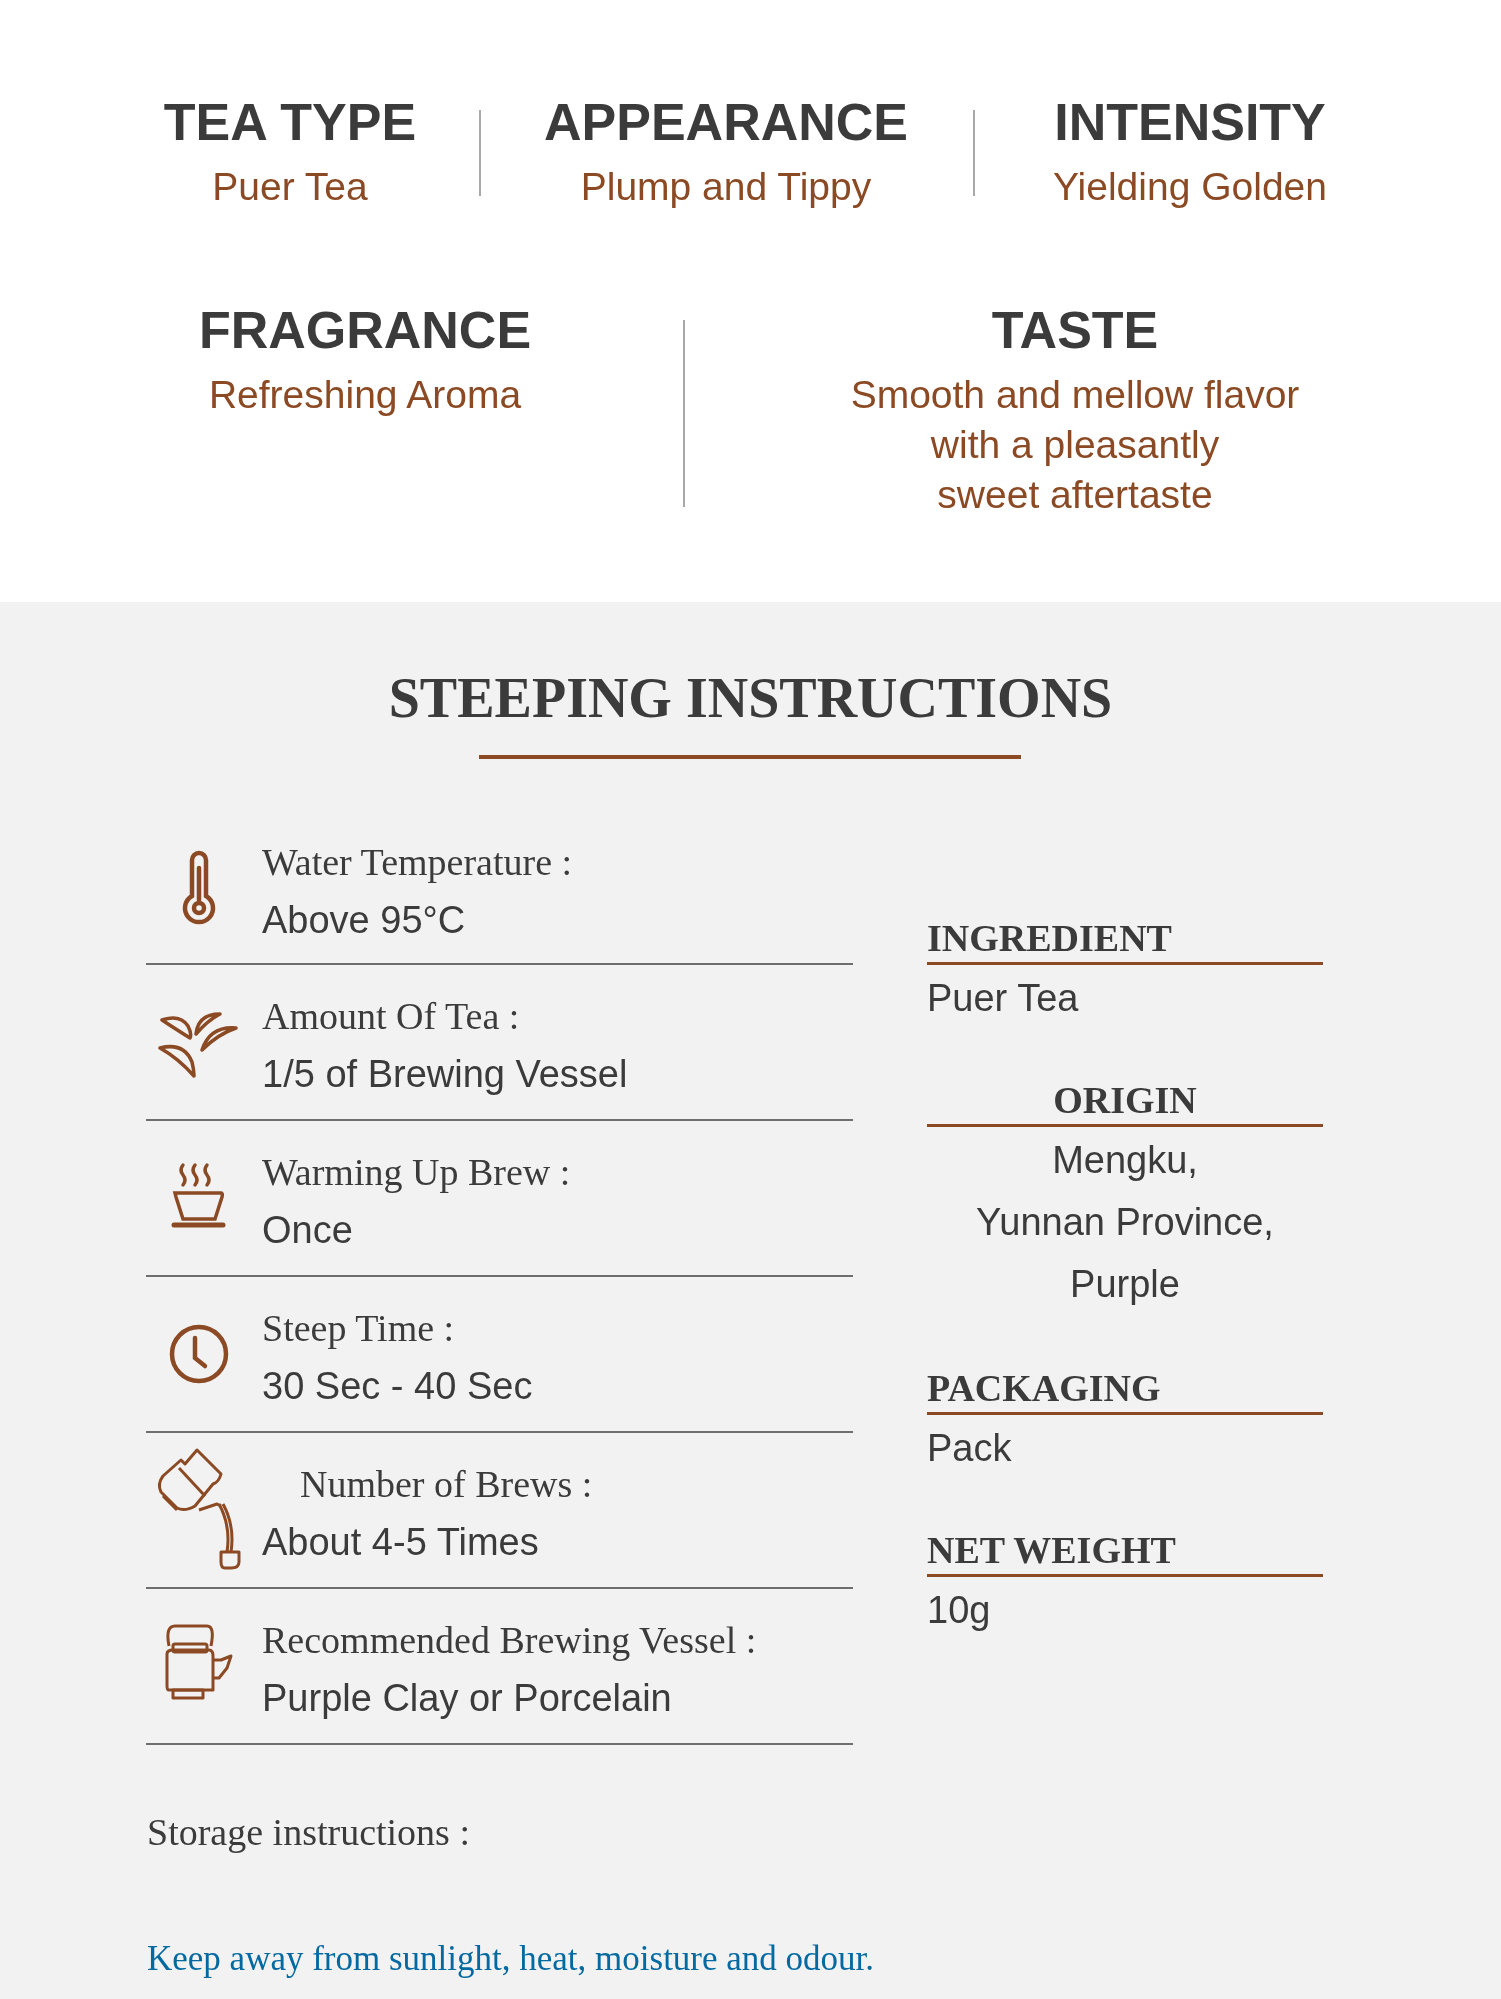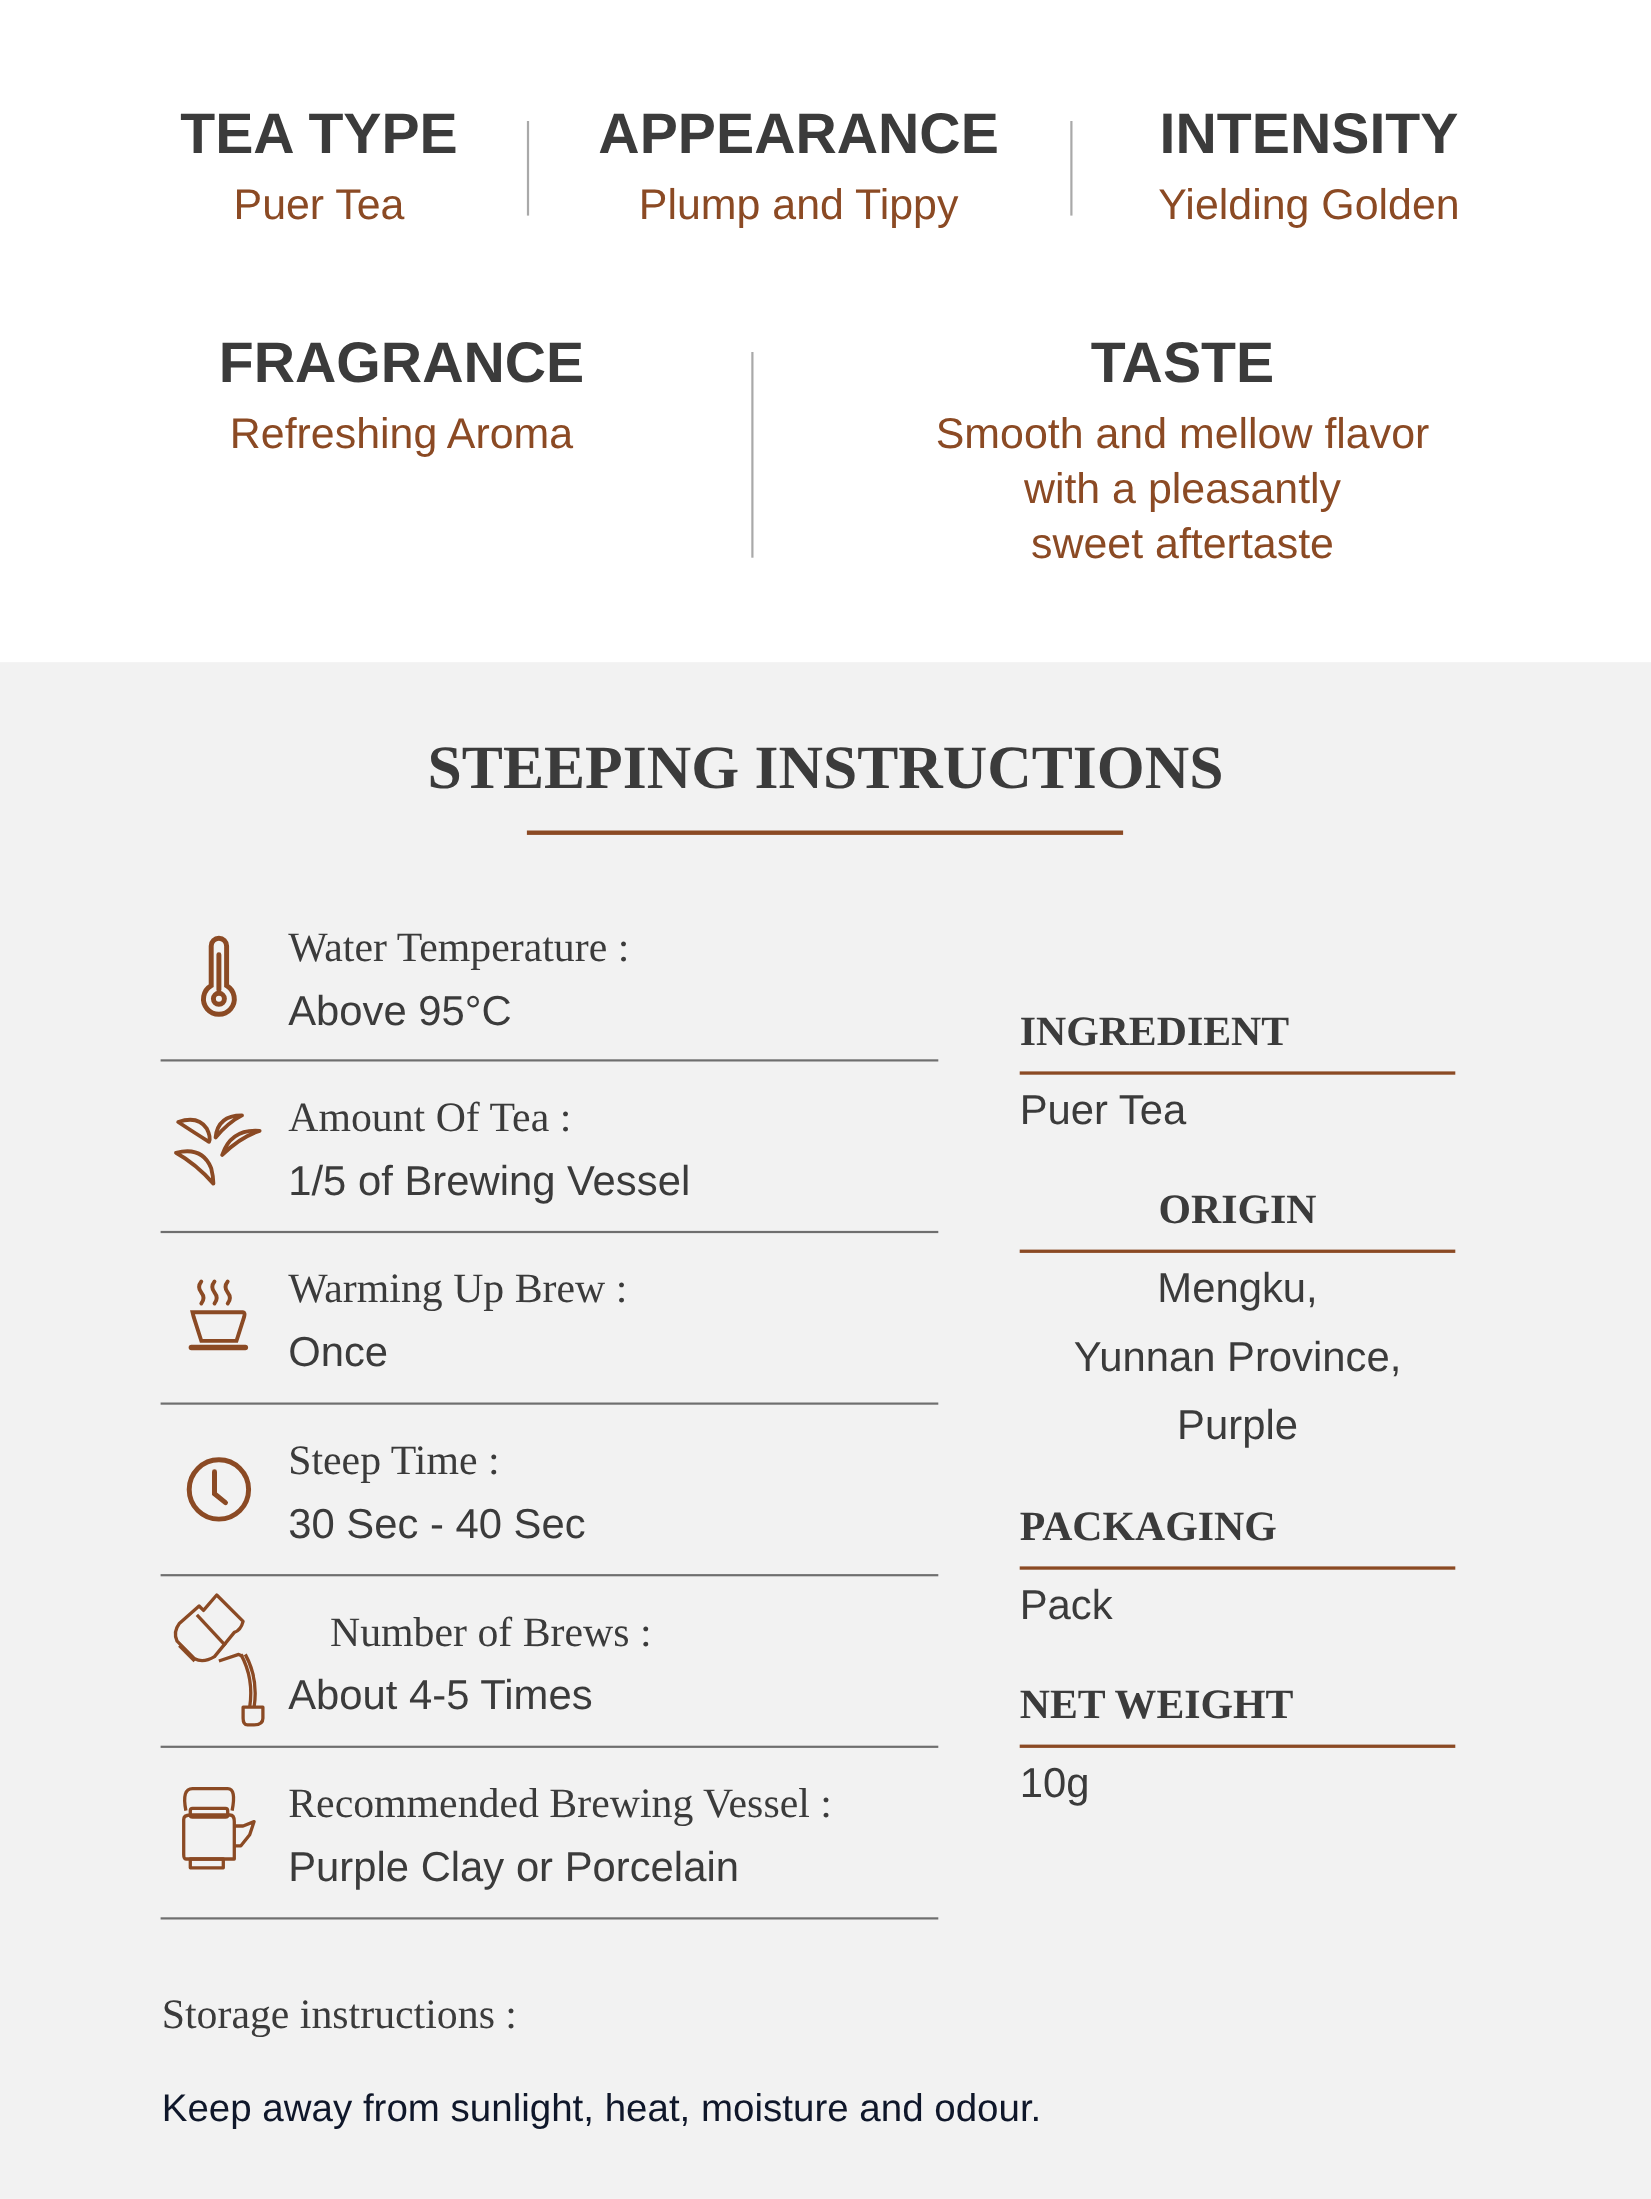--- a/index.html
+++ b/index.html
@@ -16,25 +16,25 @@
   .gray { position: absolute; left: 0; top: 602px; width: 1501px; height: 1397px; background: #f2f2f2; }
   .title { position: absolute; left: 0; width: 1501px; top: 668px; text-align: center; font-family: "Liberation Serif", "DejaVu Serif", serif; font-weight: bold; font-size: 56px; color: #3b3b3b; line-height: 60px; }
   .title-rule { position: absolute; left: 479px; top: 755px; width: 542px; height: 4px; background: #8b4a24; }
 
   .row { position: absolute; left: 146px; width: 707px; height: 155px; border-bottom: 2px solid #6f6f6f; }
   .row .icon { position: absolute; left: 8px; width: 90px; height: 100px; display: flex; align-items: center; justify-content: center; }
   .row .label { position: absolute; left: 116px; font-family: "Liberation Serif", "DejaVu Serif", serif; font-size: 38px; color: #3b3b3b; line-height: 44px; white-space: nowrap; }
   .row .value { position: absolute; left: 116px; font-family: "Liberation Sans", "DejaVu Sans", sans-serif; font-size: 38px; color: #3b3b3b; line-height: 44px; white-space: nowrap; }
 
   .spec { position: absolute; left: 927px; width: 396px; }
-  .spec .sh { font-family: "Liberation Serif", "DejaVu Serif", serif; font-weight: bold; font-size: 38px; color: #3b3b3b; line-height: 40px; padding-bottom: 16px; border-bottom: 3px solid #8b4a24; white-space: nowrap; }
+  .spec .sh { font-family: "Liberation Serif", "DejaVu Serif", serif; font-weight: bold; font-size: 38px; color: #3b3b3b; line-height: 40px; padding-bottom: 4px; border-bottom: 3px solid #8b4a24; white-space: nowrap; }
   .spec .sv { font-family: "Liberation Sans", "DejaVu Sans", sans-serif; font-size: 38px; color: #3b3b3b; line-height: 62px; margin-top: 2px; }
 
   .storage-label { position: absolute; left: 147px; top: 1810px; font-family: "Liberation Serif", "DejaVu Serif", serif; font-size: 38px; color: #3b3b3b; line-height: 44px; }
-  .storage-text { position: absolute; left: 147px; top: 1895px; font-family: Liberation Sans, sans-serif; font-size: 35px; color: #0f172a; line-height: 44px; white-space: nowrap; }
+  .storage-text { position: absolute; left: 147px; top: 1937px; font-family: Liberation Serif, serif; font-size: 35px; color: #0369a1; line-height: 44px; white-space: nowrap; }
 </style>
 </head>
 <body>
 
 <div class="attr" style="left:120px; top:92px; width:340px;">
   <div class="h">TEA TYPE</div>
   <div class="v">Puer Tea</div>
 </div>
 <div class="vdiv" style="left:479px; top:110px; height:86px;"></div>
 

